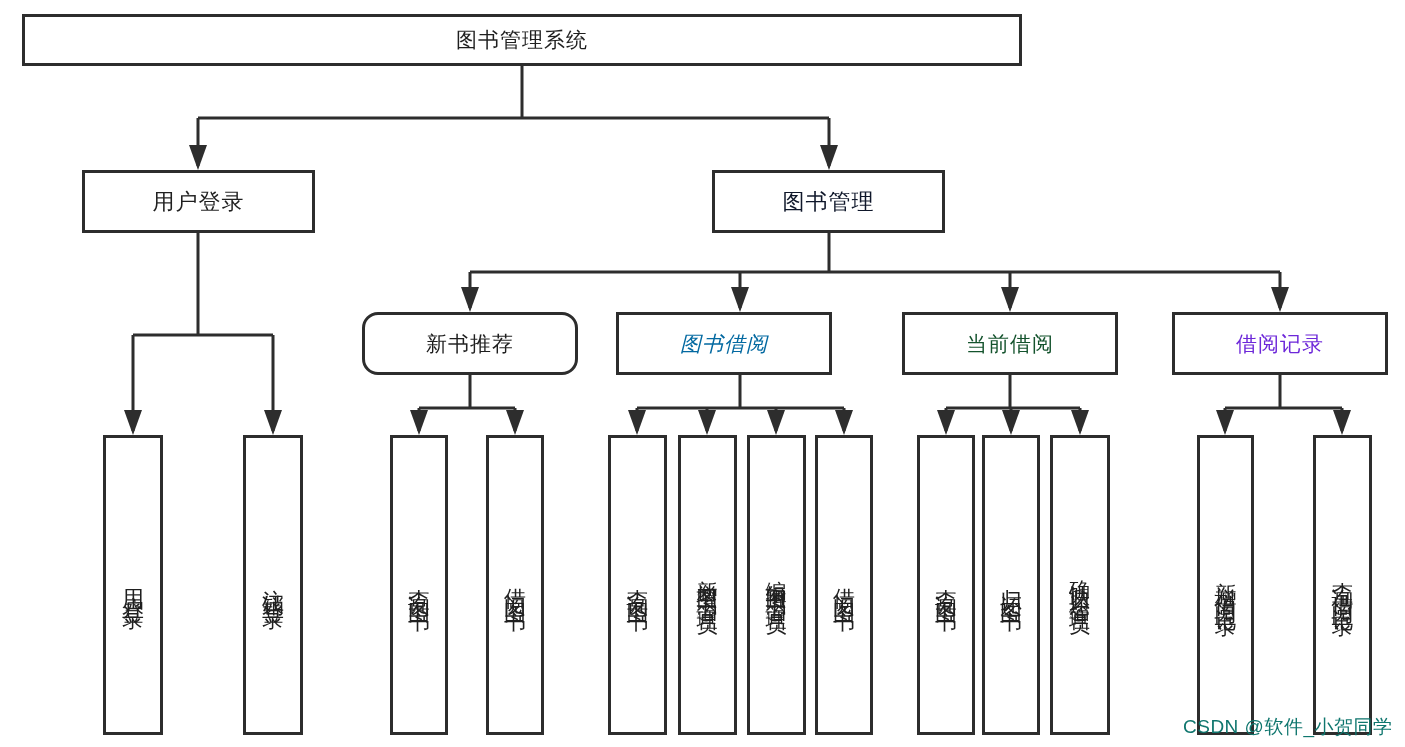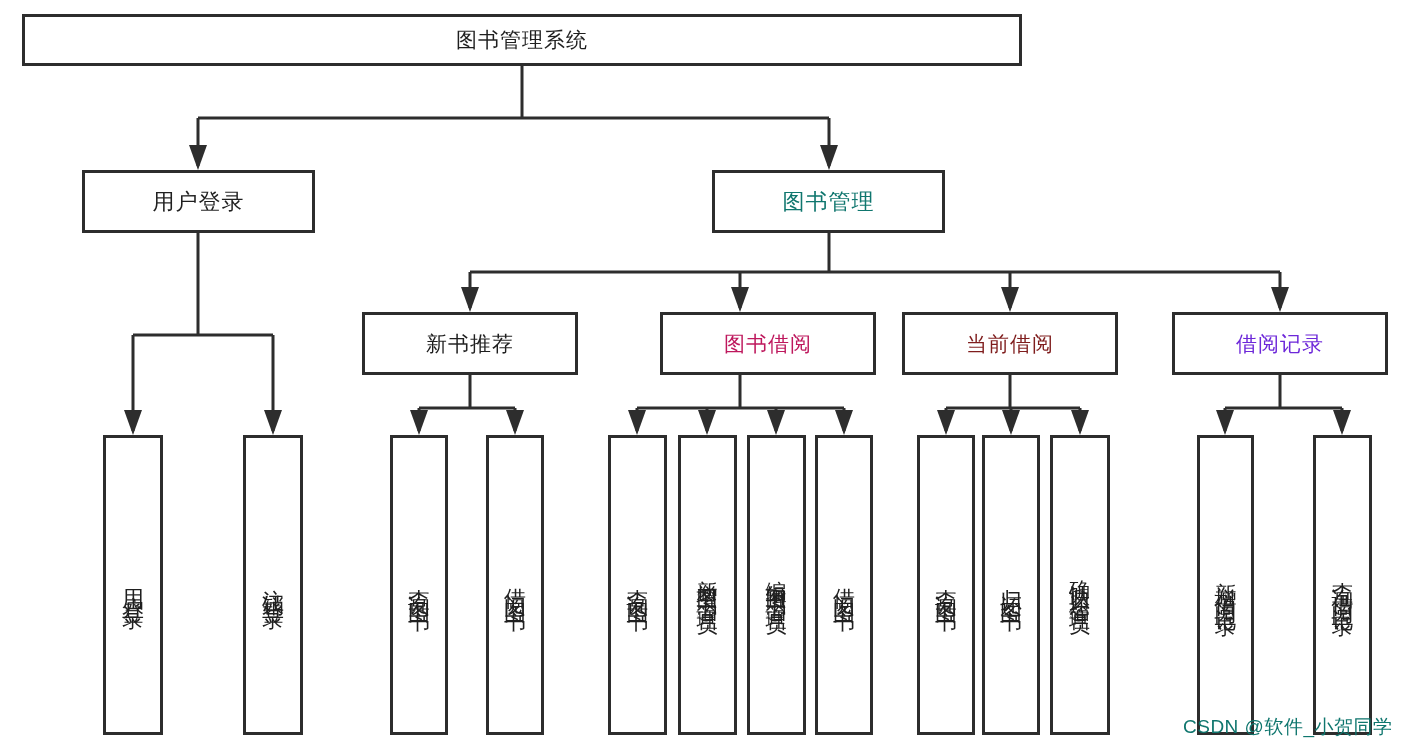--- a/index.html
+++ b/index.html
@@ -100,31 +100,31 @@
     </g>
   </svg>
 
   <div class="node root" style="border-color: rgb(45, 45, 45); color: rgb(31, 31, 31);">
     <span>图书管理系统</span>
   </div>
 
   <div class="node l2" style="left: 82px; border-color: rgb(45, 45, 45); color: rgb(31, 31, 31);">
     <span>用户登录</span>
   </div>
-  <div class="node l2" style="left: 712px; border-color: rgb(45, 45, 45); color: #0f766e;">
+  <div class="node l2" style="left: 712px; border-color: rgb(45, 45, 45); color: #0f172a;">
     <span>图书管理</span>
   </div>
 
-  <div class="node l3" style="left: 362px; border-color: rgb(45, 45, 45); color: rgb(31, 31, 31);">
+  <div class="node l3" style="left: 362px; border-color: rgb(45, 45, 45); color: rgb(31, 31, 31); border-radius: 16px;">
     <span>新书推荐</span>
   </div>
-  <div class="node l3" style="left: 660px; border-color: rgb(45, 45, 45); color: #be185d;">
+  <div class="node l3" style="left: 616px; border-color: rgb(45, 45, 45); color: #0369a1; font-style: italic;">
     <span>图书借阅</span>
   </div>
-  <div class="node l3" style="left: 902px; border-color: rgb(45, 45, 45); color: #7f1d1d;">
+  <div class="node l3" style="left: 902px; border-color: rgb(45, 45, 45); color: #14532d;">
     <span>当前借阅</span>
   </div>
   <div class="node l3" style="left: 1172px; border-color: rgb(45, 45, 45); color: #6d28d9;">
     <span>借阅记录</span>
   </div>
 
   <div class="node leaf" style="left: 103px; width: 60px; border-color: rgb(45, 45, 45); color: rgb(31, 31, 31);">
     <span class="vtext">用户登录</span>
   </div>
   <div class="node leaf" style="left: 243px; width: 60px; border-color: rgb(45, 45, 45); color: rgb(31, 31, 31);">

